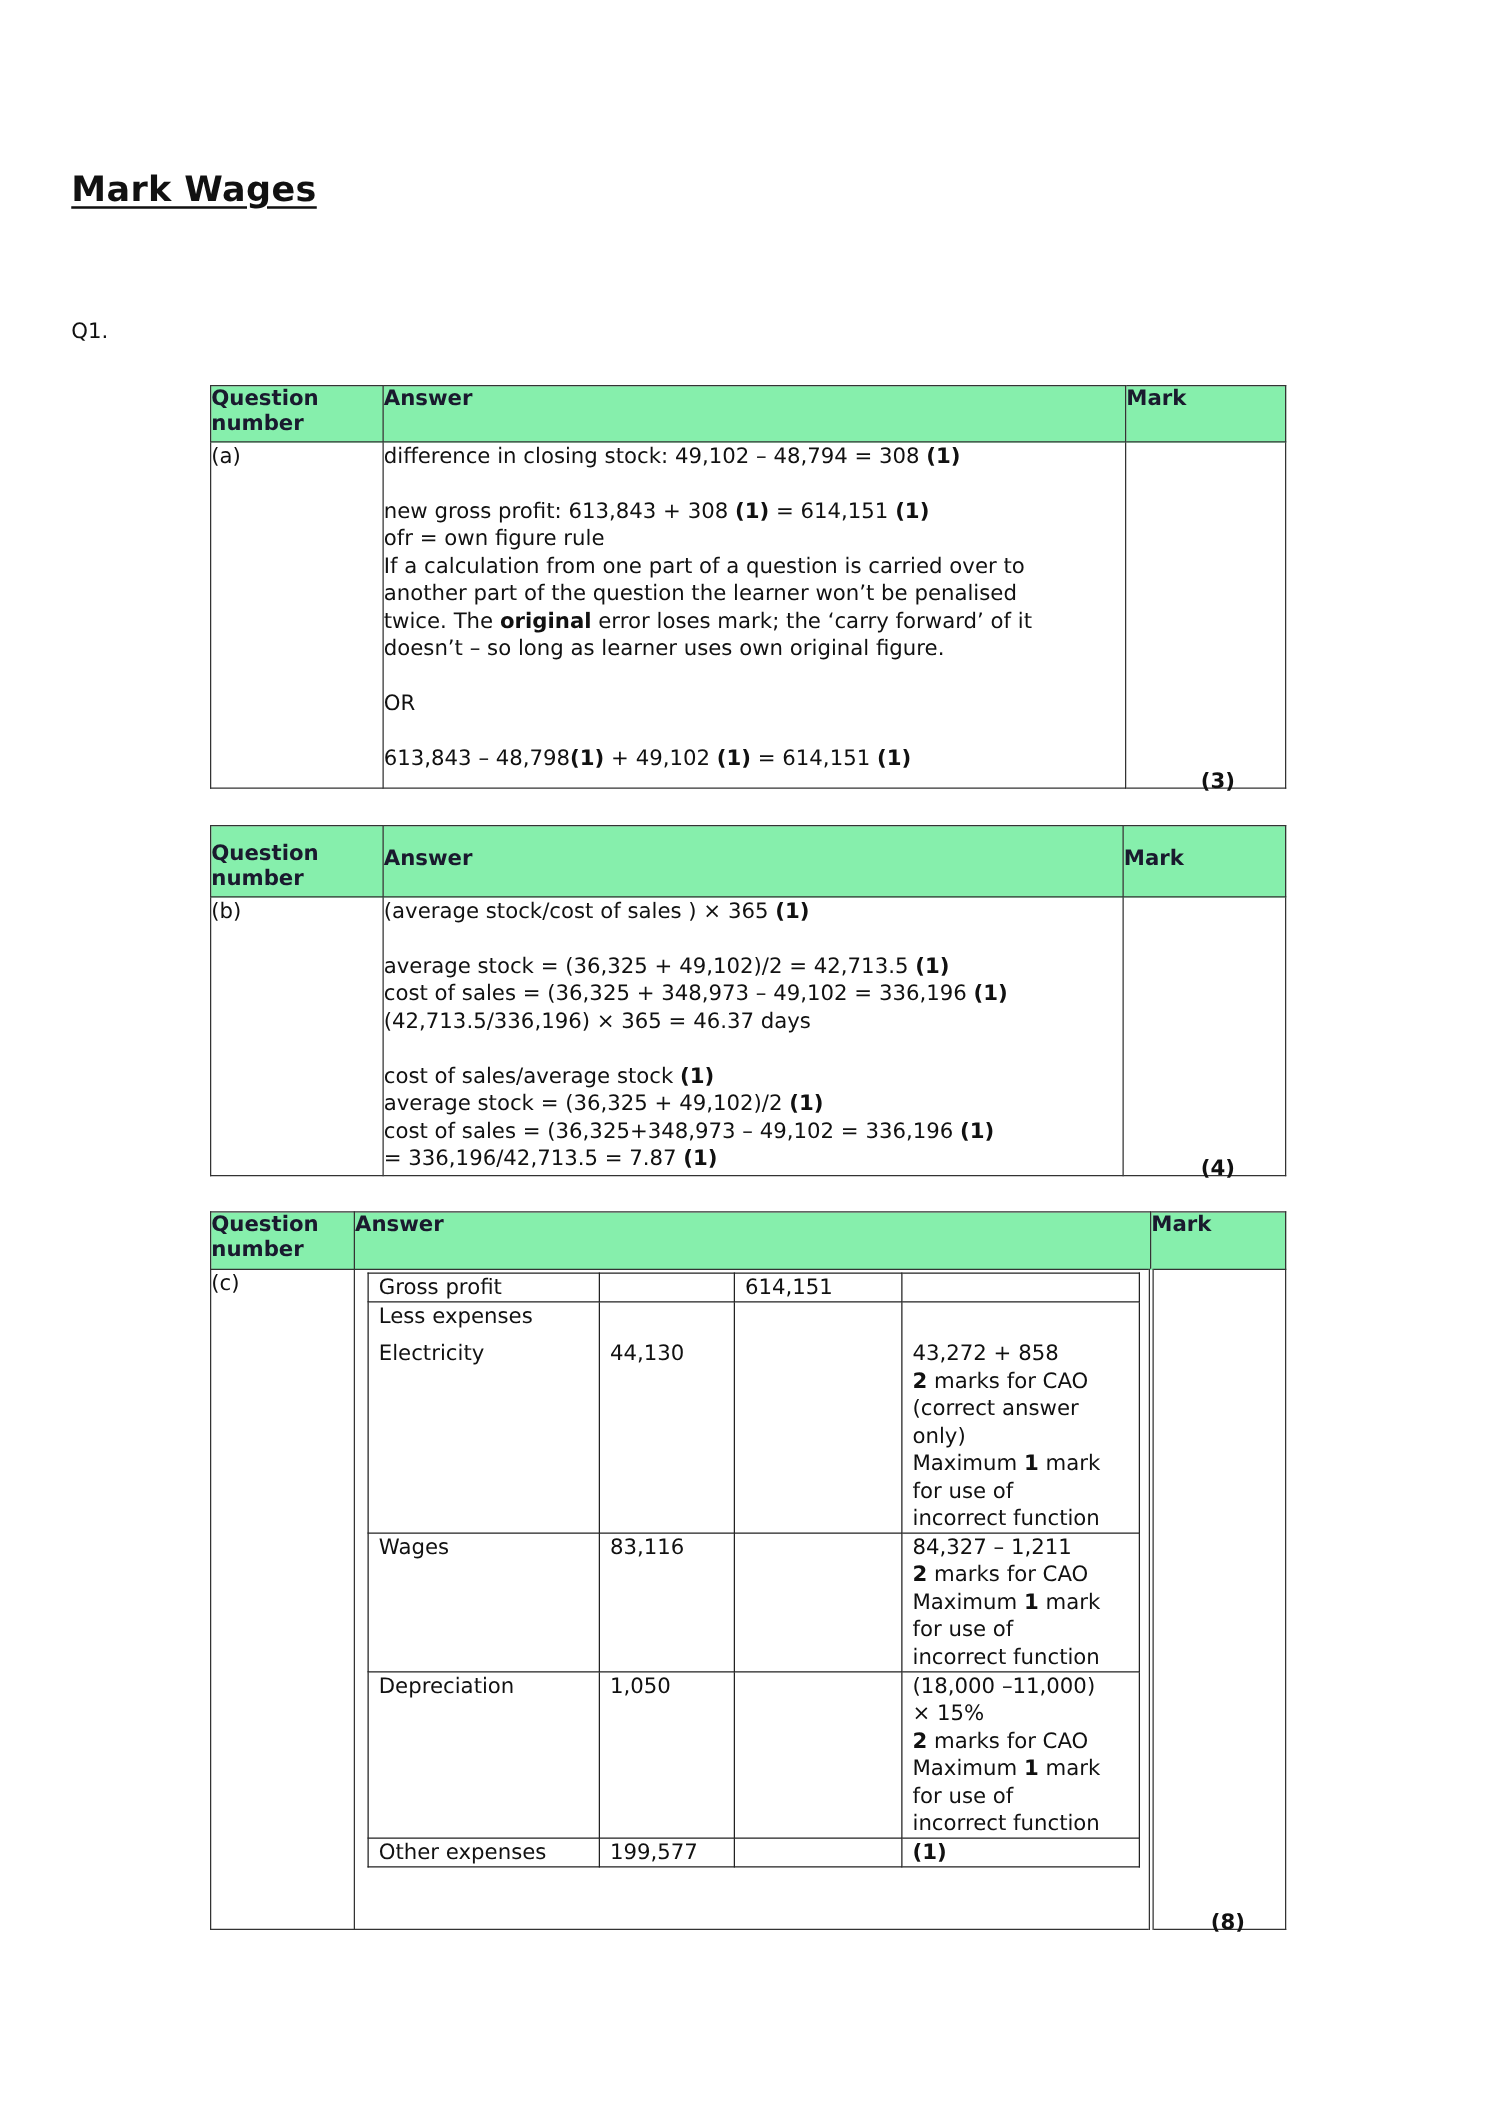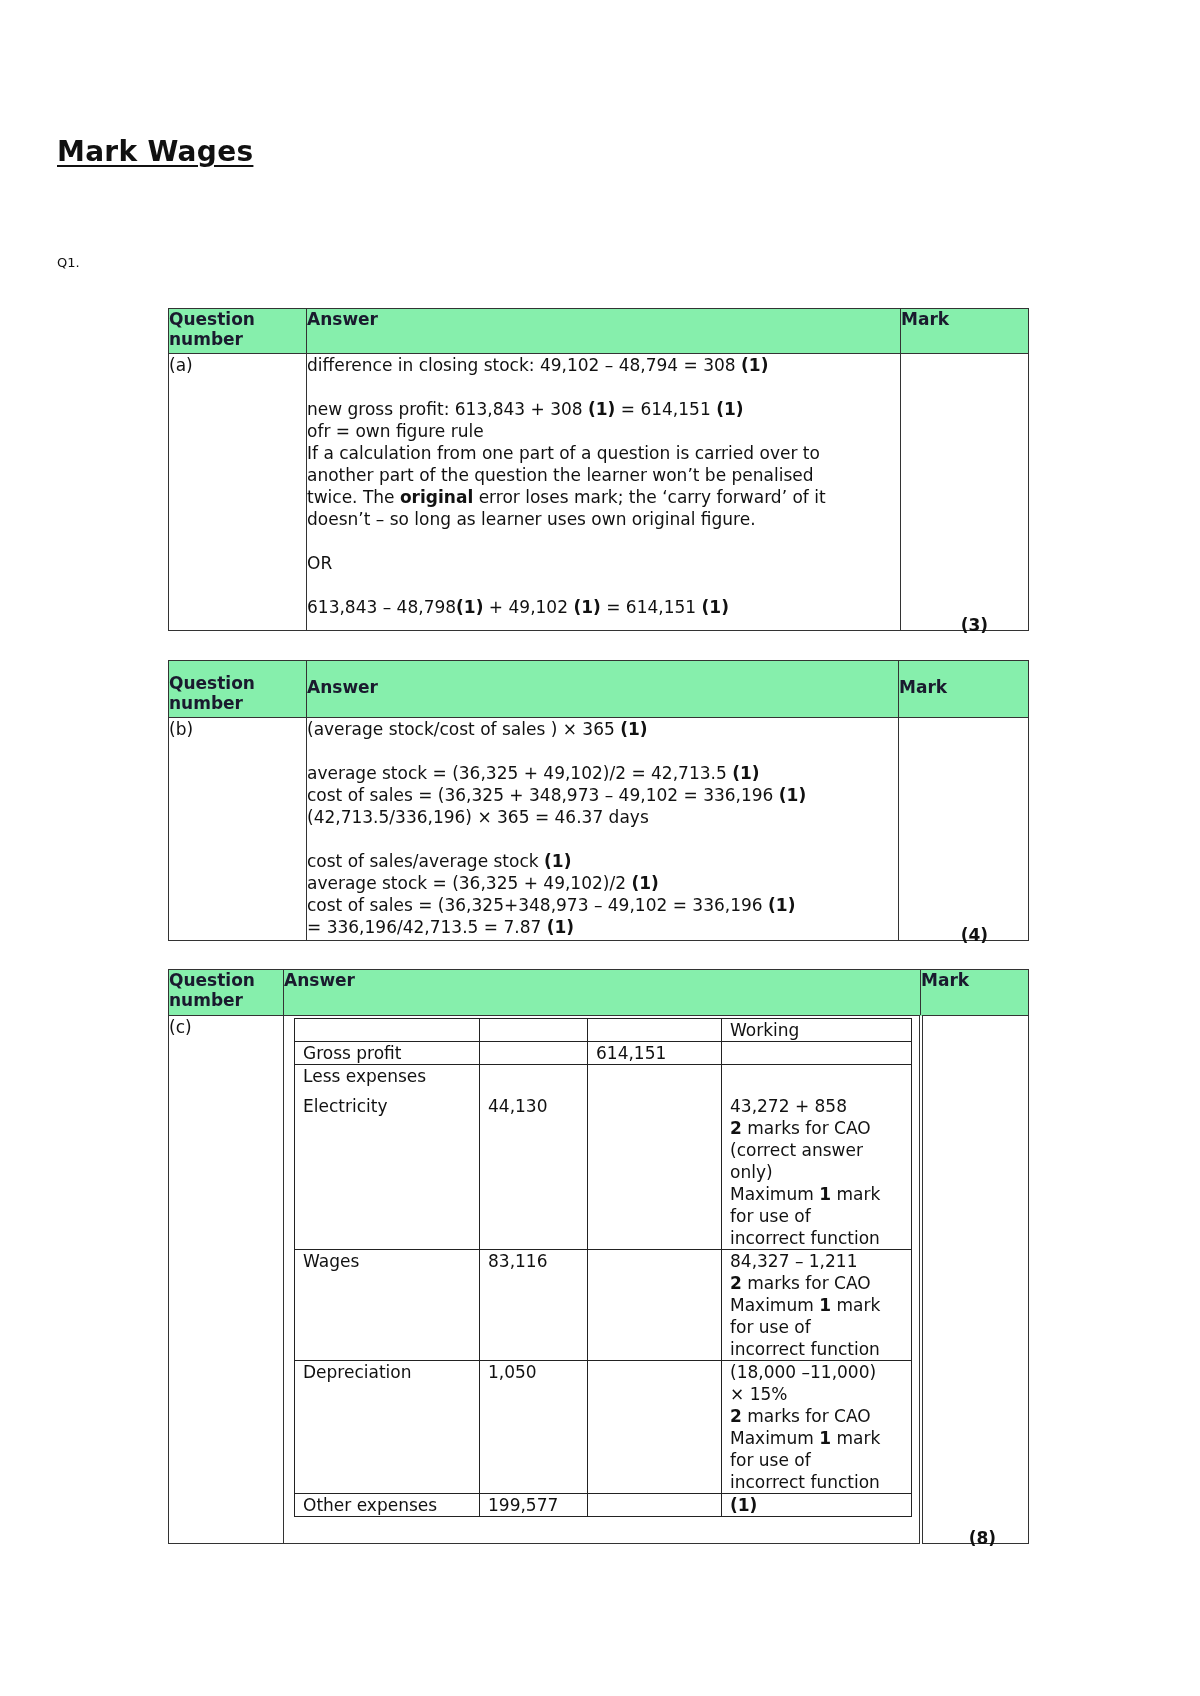--- a/index.html
+++ b/index.html
@@ -1,18 +1,18 @@
 <!DOCTYPE html>
 <html><head>
 <meta charset="utf-8">
 <style>
   html, body { margin: 0; padding: 0; background: #ffffff; }
   body { width: 1200px; height: 1696px; position: relative; font-family: "DejaVu Sans", sans-serif; color: #111; overflow: hidden; }
   .title { position: absolute; left: 57px; top: 135px; font-size: 28px; font-weight: bold; text-decoration: underline; text-decoration-thickness: 2px; text-underline-offset: 4px; letter-spacing: 0.3px; }
-  .qlabel { position: absolute; left: 57px; top: 255px; font-size: 13px; }
+  .qlabel { position: absolute; left: 57px; top: 255px; font-size: 17px; }
   table.ms { position: absolute; left: 168px; width: 860px; border-collapse: collapse; table-layout: fixed; font-size: 17px; line-height: 22px; }
   table.ms th, table.ms td { border: 1.5px solid #333; vertical-align: top; padding: 0; }
   table.ms th { background: #86efac; text-align: left; font-weight: bold; color: #1a1a2e; font-size: 17px; line-height: 20px; }
   .hq { padding: 2px 0 0 8px; }
   .ha { padding: 12px 0 0 10px; }
   .hm { padding: 12px 0 0 10px; }
   .cq { padding: 2px 0 0 18px; }
   .ca { padding: 2px 0 0 9px; margin-top: 32px; }
   .cm { position: relative; }
   .mark-total { position: absolute; right: 40px; bottom: -6px; font-weight: bold; font-size: 17px; }
@@ -122,26 +122,20 @@
     <td class="cq">(c)</td>
     <td style="padding:0;">
       <table class="inner">
         <colgroup>
               <col style="width:185px">
               <col style="width:108px">
               <col style="width:134px">
               <col style="width:190px">
             </colgroup>
         <tbody>
-              <tr>
-          <td></td>
-                <td></td>
-                <td></td>
-          <td>Working</td>
-        </tr>
         <tr>
           <td>Gross profit</td>
           <td></td>
           <td>614,151</td>
           <td></td>
         </tr>
         <tr>
           <td>
             <span class="line">Less expenses</span>
             <span class="line" style="margin-top:8px;">Electricity</span>

